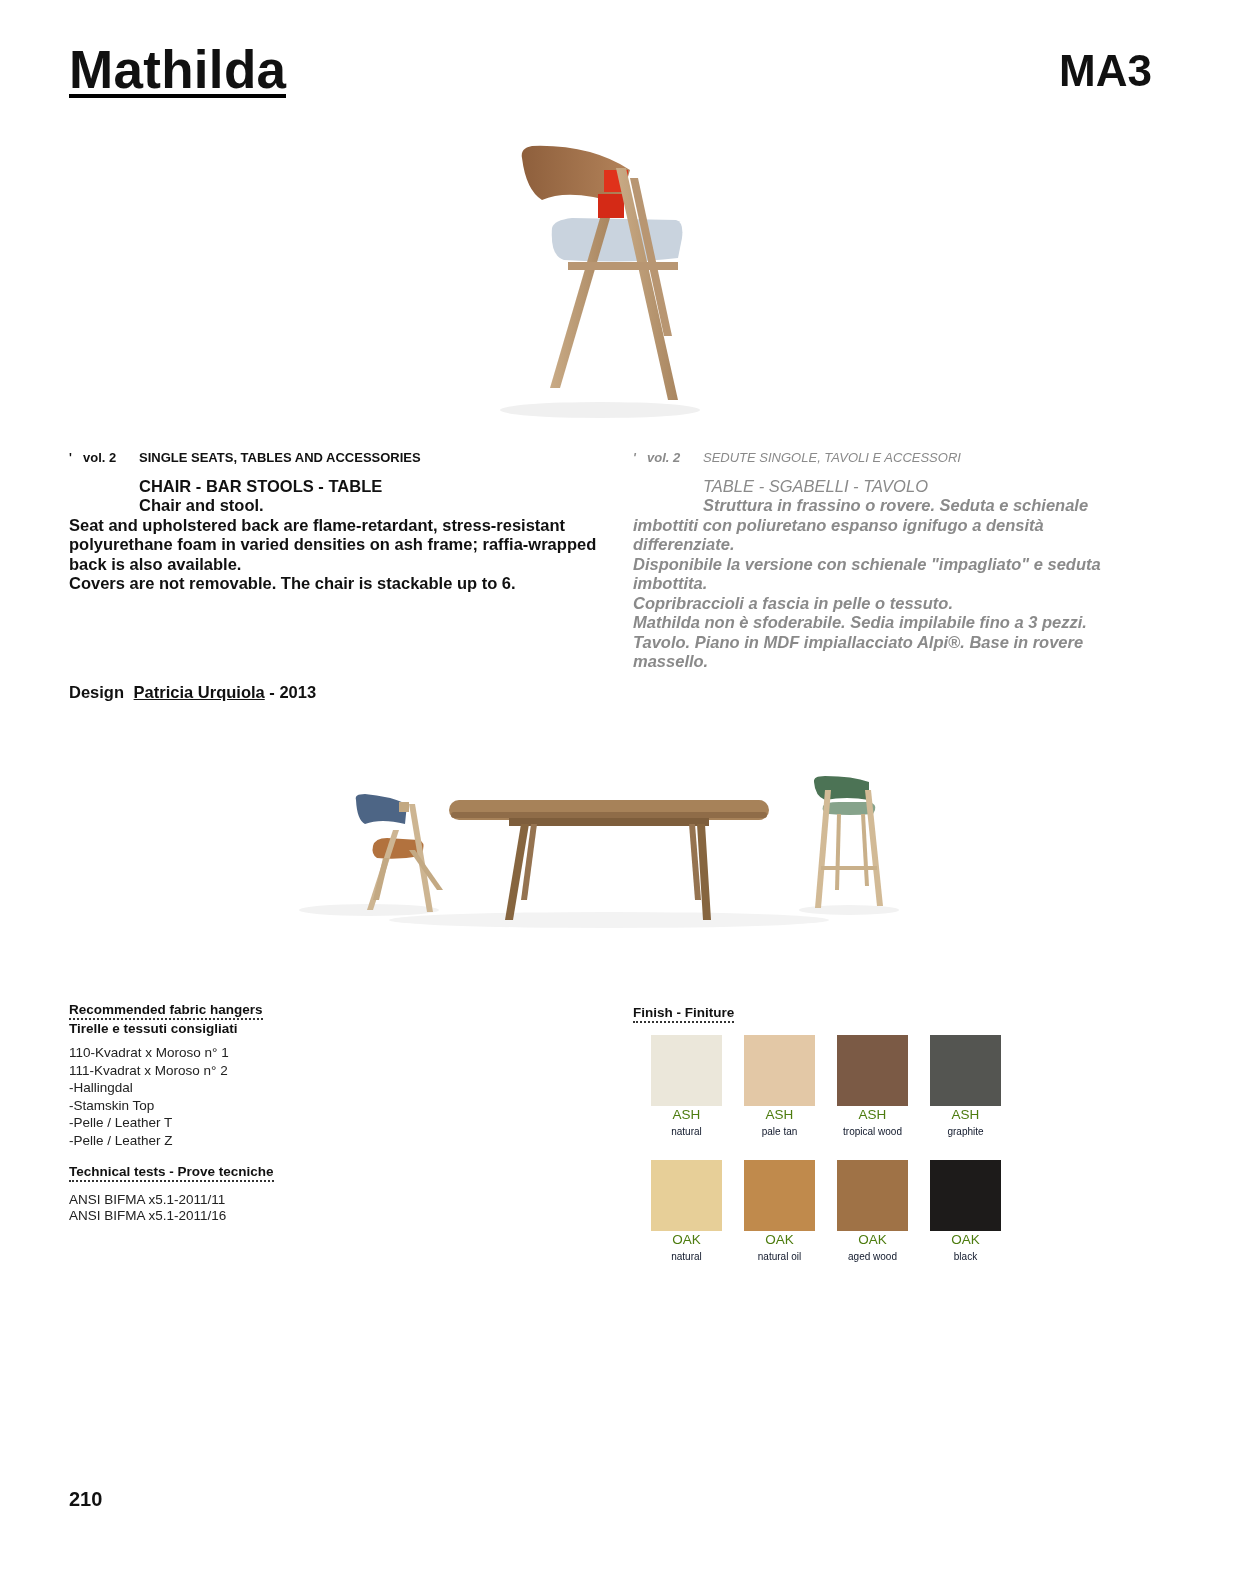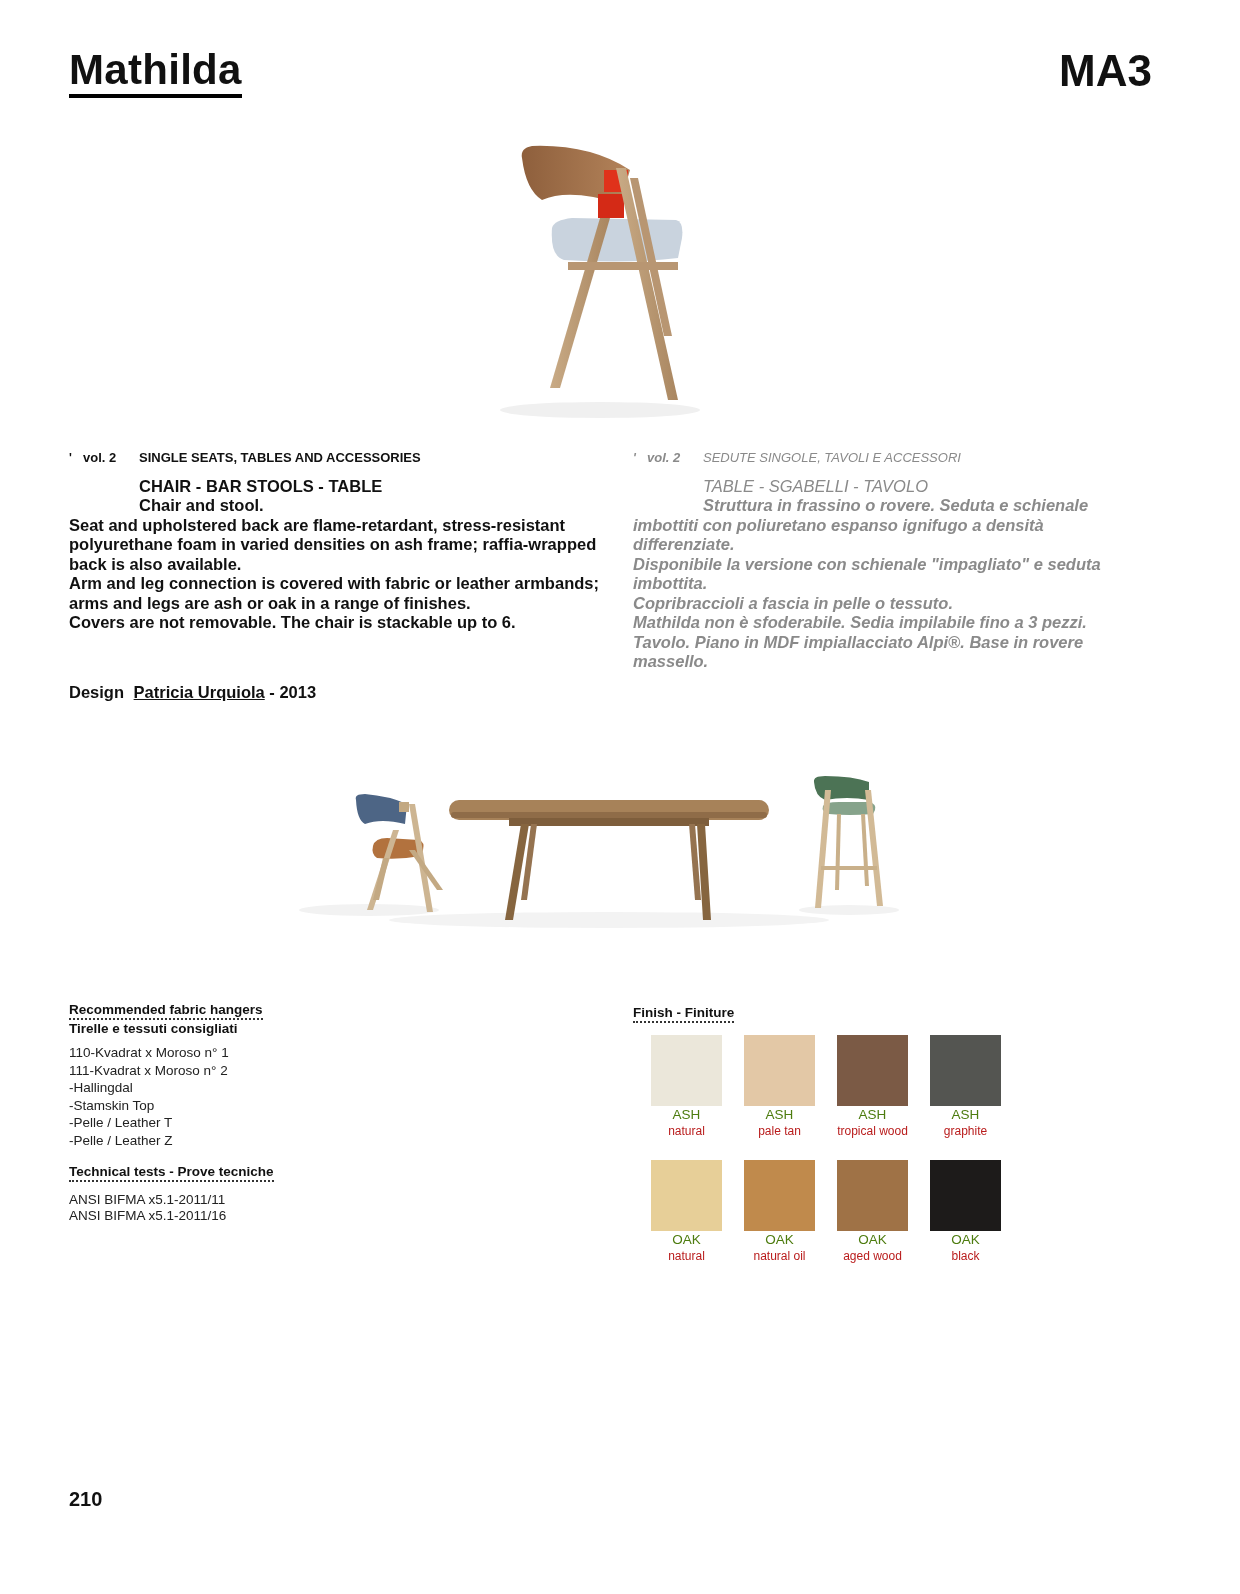--- a/index.html
+++ b/index.html
@@ -1,19 +1,19 @@
 <!DOCTYPE html>
 <html><head>
 <meta charset="utf-8">
 <style>
   * { box-sizing: border-box; margin: 0; padding: 0; }
   html, body { width: 1240px; height: 1594px; background: #ffffff; }
   body { position: relative; font-family: "Liberation Sans", sans-serif; color: #111; overflow: hidden; }
 
-  .title { position: absolute; left: 69px; top: 48px; font-size: 42px; font-weight: 700; letter-spacing: 0.3px; border-bottom: 4px solid #000; line-height: 44px; padding-bottom: 2px; }
+  .title { position: absolute; left: 69px; top: 48px; font-size: 53px; font-weight: 700; letter-spacing: 0.3px; border-bottom: 4px solid #000; line-height: 44px; padding-bottom: 2px; }
   .code { position: absolute; right: 88px; top: 48px; font-size: 44px; font-weight: 700; line-height: 46px; }
 
   
   .hero { position: absolute; left: 480px; top: 70px; width: 600px; height: 370px; }
 
   .col-en { position: absolute; left: 69px; top: 450px; width: 530px; }
   .col-it { position: absolute; left: 633px; top: 450px; width: 500px; color: #8a8a8a; font-style: italic; }
   .vol-line { font-size: 13px; font-weight: 700; display: flex; align-items: baseline; height: 18px; }
   .vol-line .tick { width: 14px; font-size: 12px; }
   .vol-line .vol { width: 56px; }
@@ -34,21 +34,21 @@
 
   .fabrics { position: absolute; left: 69px; top: 1000px; width: 300px; }
   .tests { position: absolute; left: 69px; top: 1162px; width: 300px; }
   .tests .list { margin-top: 10px; line-height: 16px; }
 
   .finish { position: absolute; left: 633px; top: 1003px; width: 520px; }
   .swatches { position: absolute; left: 640px; top: 1035px; width: 380px; display: grid; grid-template-columns: repeat(4, 93px); row-gap: 20px; }
   .swatch { display: flex; flex-direction: column; align-items: center; }
   .swatch .chip { width: 71px; height: 71px; }
   .swatch .l1 { font-size: 13.5px; line-height: 17px; color: #4d7c0f; }
-  .swatch .l2 { font-size: 12px; line-height: 17px; color: #b91c1c; white-space: nowrap; }
+  .swatch .l2 { font-size: 10px; line-height: 17px; color: #0f172a; white-space: nowrap; }
 
   .page-num { position: absolute; left: 69px; top: 1488px; font-size: 20px; font-weight: 700; }
 </style>
 </head>
 <body>
 
 <div class="title">Mathilda</div>
 <div class="code">MA3</div>
 
 <div class="hero">
@@ -81,21 +81,20 @@
 
 <div class="col-en">
   <div class="vol-line">
     <span class="tick">'</span>
     <span class="vol">vol. 2</span>
     <span>SINGLE SEATS, TABLES AND ACCESSORIES</span>
   </div>
   <div class="head1">CHAIR - BAR STOOLS - TABLE</div>
   <div class="body-text indent">Chair and stool.</div>
   <div class="body-text">Seat and upholstered back are flame-retardant, stress-resistant polyurethane foam in varied densities on ash frame; raffia-wrapped back is also available.</div>
-  <div class="body-text">Arm and leg connection is covered with fabric or leather armbands; arms and legs are ash or oak in a range of finishes.</div>
   <div class="body-text">Covers are not removable. The chair is stackable up to 6.</div>
 </div>
 
 <div class="col-it">
   <div class="vol-line">
     <span class="tick">'</span>
     <span class="vol">vol. 2</span>
     <span style="font-weight:500">SEDUTE SINGOLE, TAVOLI E ACCESSORI</span>
   </div>
   <div class="head1" style="font-weight:500">TABLE - SGABELLI - TAVOLO</div>

